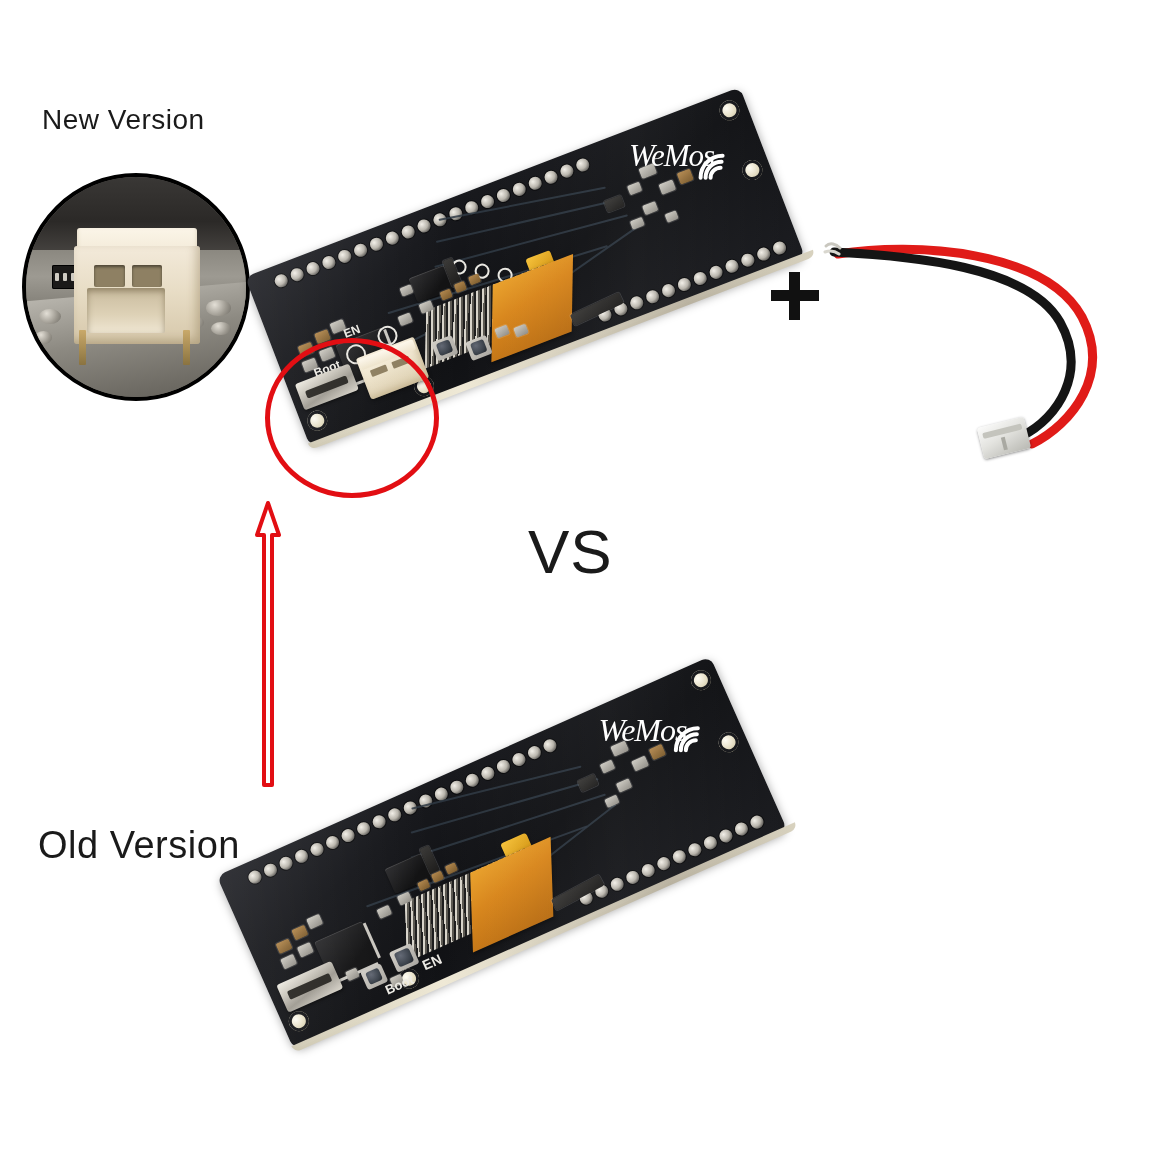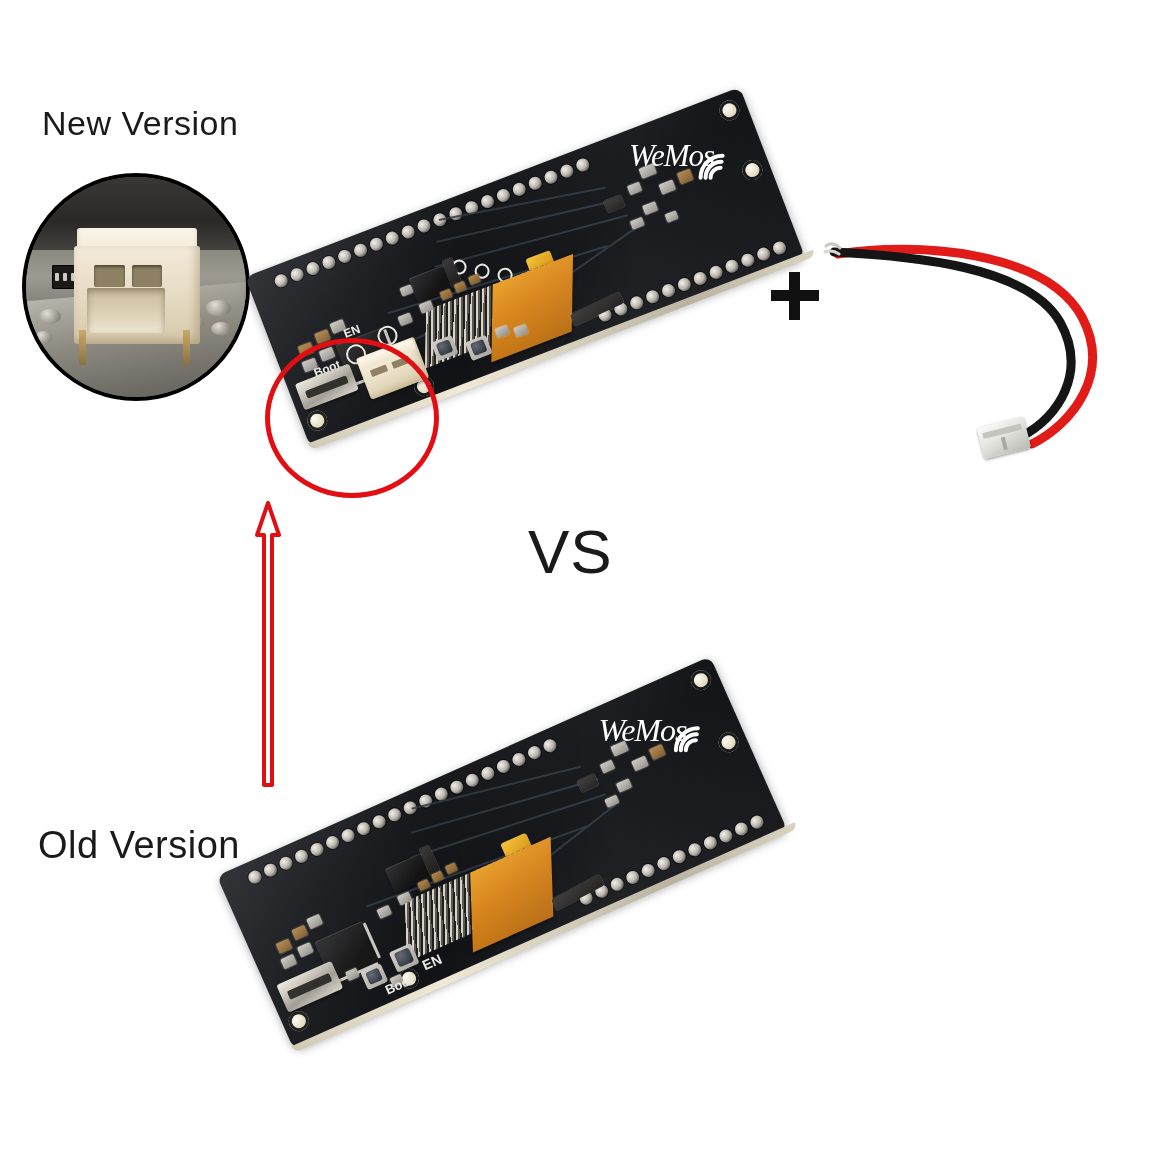--- a/index.html
+++ b/index.html
@@ -9,21 +9,21 @@
     font-family:"Liberation Sans","DejaVu Sans",sans-serif;
     background:#ffffff;
   }
   .stage{position:absolute;inset:0;}
 
   
   .label{
     position:absolute;color:#1a1a1a;font-weight:400;
     letter-spacing:0.5px;white-space:nowrap;
   }
-  #new-version-label{left:42px;top:104px;font-size:34px;}
+  #new-version-label{left:42px;top:104px;font-size:28px;}
   #old-version-label{left:38px;top:824px;font-size:38px;}
   #vs-label{left:528px;top:516px;font-size:62px;font-weight:400;letter-spacing:1px;}
   #plus-symbol{
     position:absolute;left:771px;top:272px;width:48px;height:48px;
   }
   #plus-symbol::before,#plus-symbol::after{
     content:"";position:absolute;background:#111;
   }
   #plus-symbol::before{left:0;top:18px;width:48px;height:11px;}
   #plus-symbol::after{left:18px;top:0;width:11px;height:48px;}

